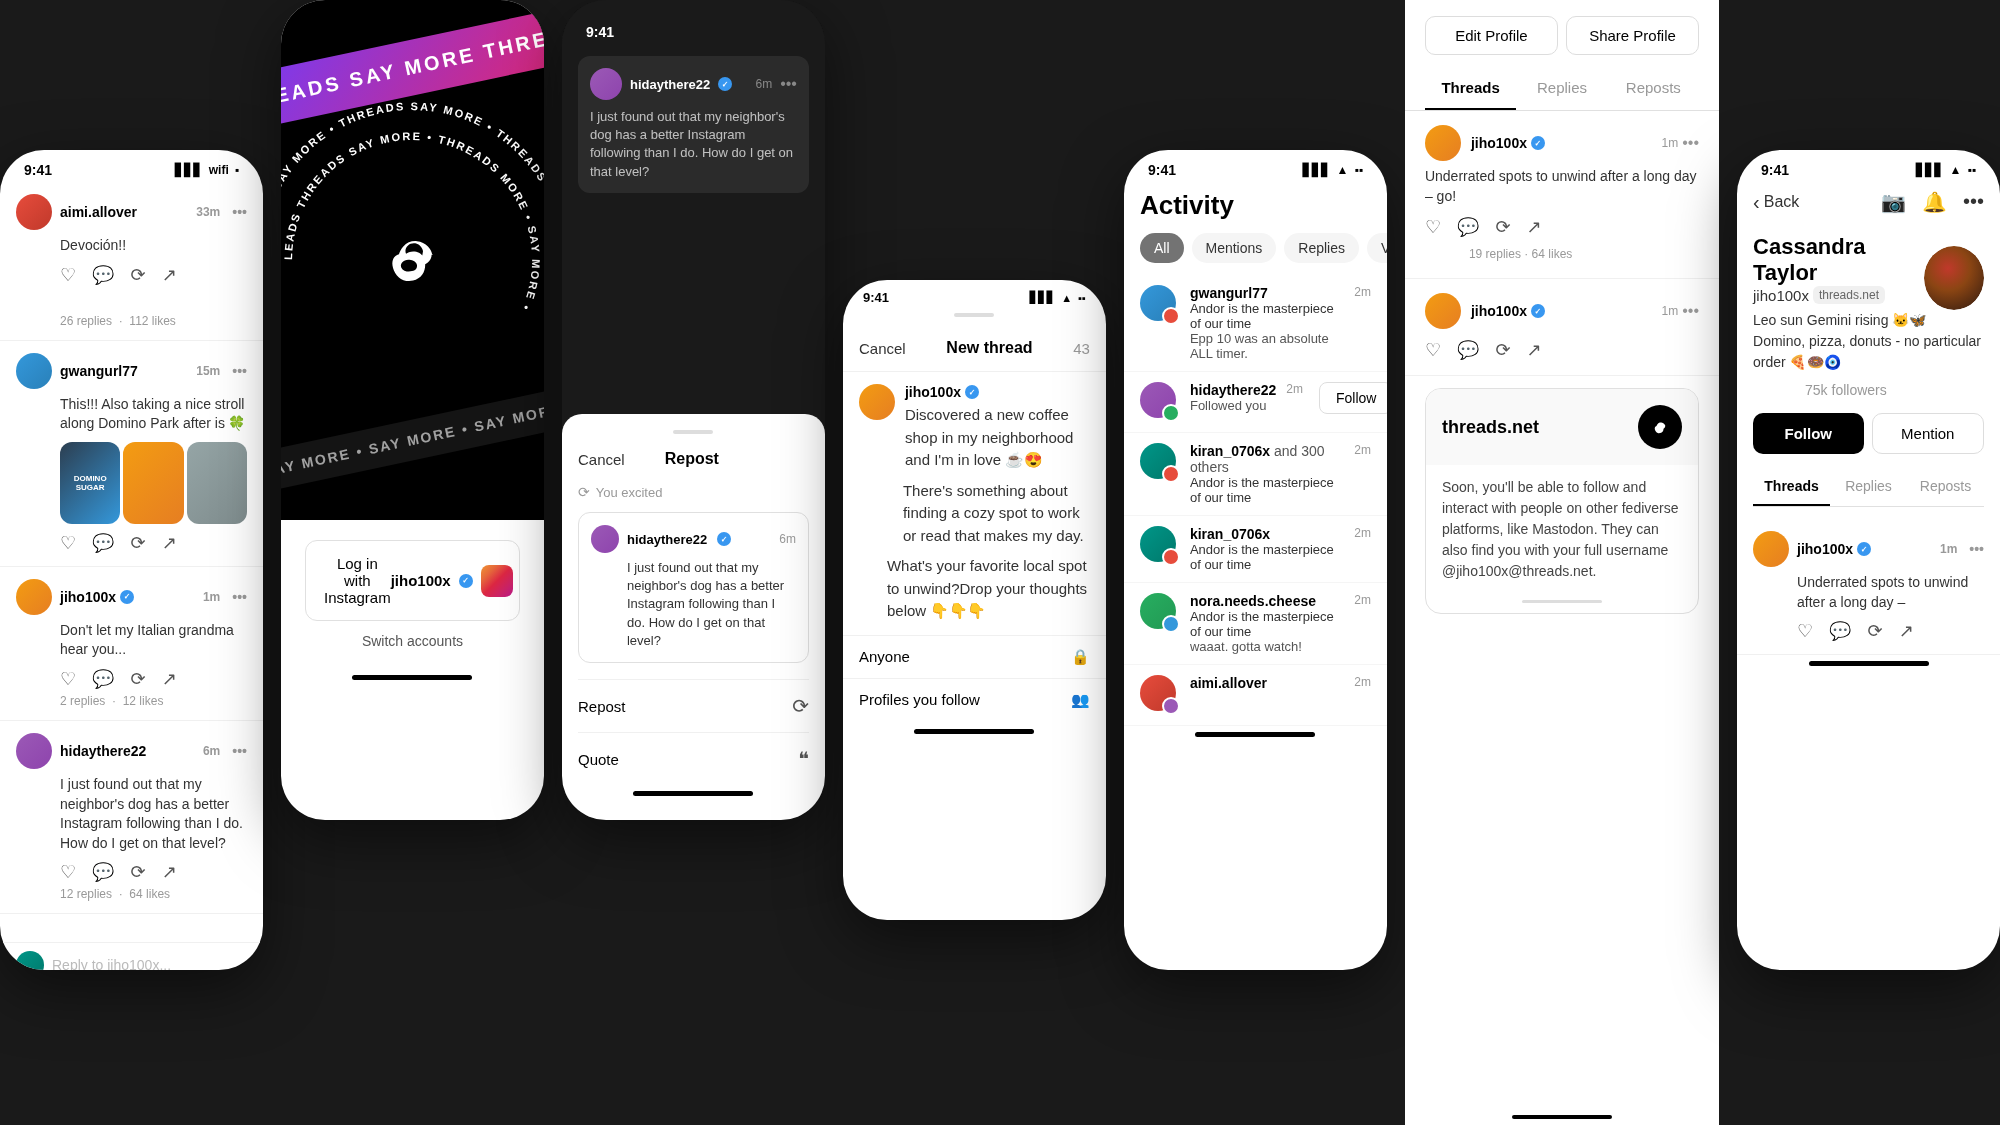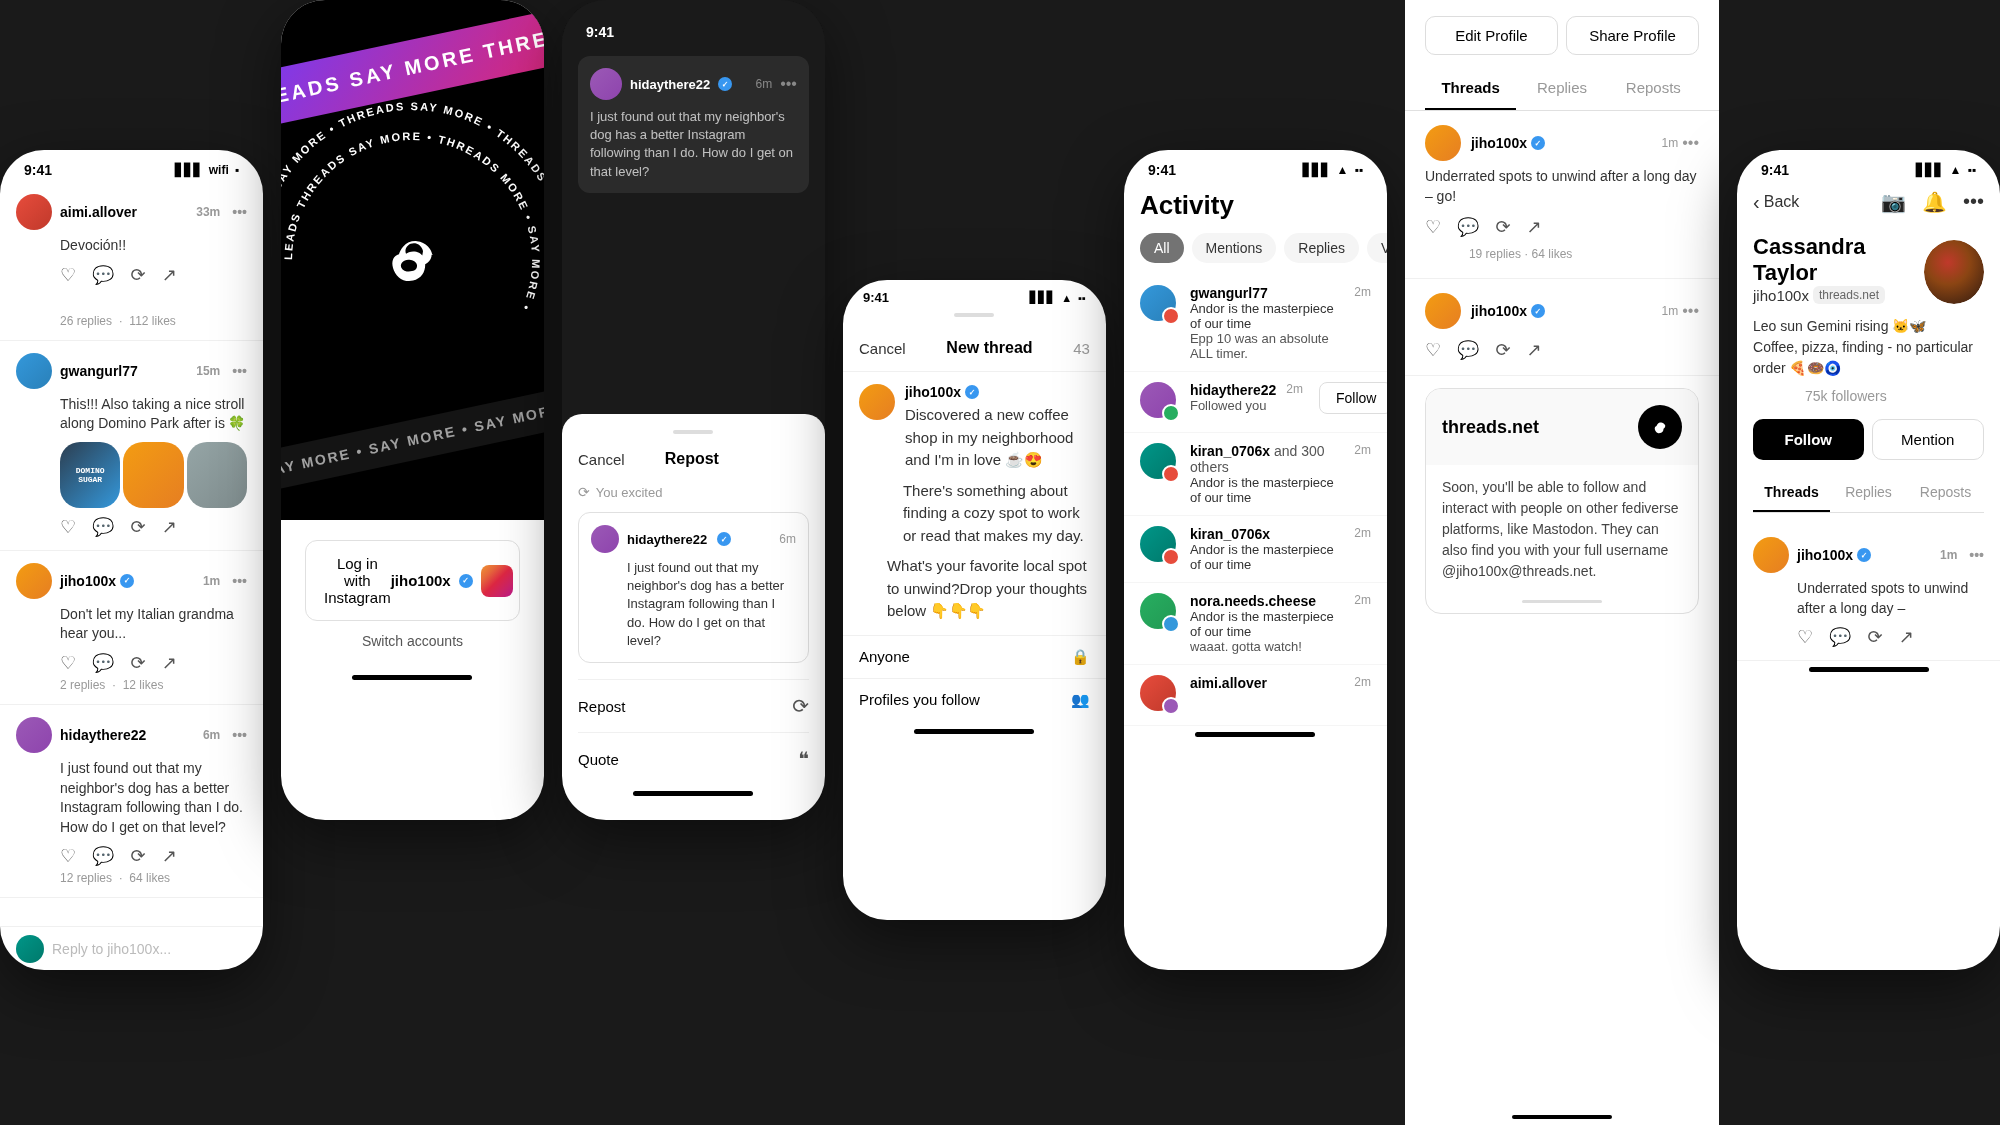--- a/index.html
+++ b/index.html
@@ -451,22 +451,21 @@
       gap: 16px;
       font-size: 20px;
       color: #333;
     }
     .cassandra-profile-main {
       padding: 12px 16px;
     }
     .cassandra-name-row {
       display: flex;
       justify-content: space-between;
-      align-items: center;
-      margin-bottom: 6px;
+      align-items: flex-end;
     }
     .cassandra-name {
       font-size: 22px;
       font-weight: 700;
     }
     .cassandra-avatar {
       width: 64px; height: 64px;
       border-radius: 50%;
       overflow: hidden;
     }
@@ -555,25 +554,24 @@
 
     
     .image-grid {
       display: flex;
       gap: 3px;
       margin-left: 44px;
       margin-top: 8px;
     }
     .image-tile {
       width: 80px;
-      height: 66px;
-      border-radius: 20px;
+      height: 82px;
+      border-radius: 12px;
       background: #ddd;
       overflow: hidden;
-      font-family: Liberation Mono, monospace;
     }
     .domino-tile {
       background: linear-gradient(135deg, #2c3e50, #3498db);
       display: flex;
       align-items: center;
       justify-content: center;
       color: #fff;
       font-size: 9px;
       font-weight: 700;
       text-align: center;
@@ -1107,21 +1105,21 @@
             <span class="cassandra-net-badge">threads.net</span>
           </div>
         </div>
         <div class="cassandra-avatar">
           <div class="avatar-img-cassandra"></div>
         </div>
       </div>
 
       <div class="cassandra-bio">
         <div>Leo sun Gemini rising 🐱🦋</div>
-        <div>Coffee, pizza, finding - no particular order 🍕🍩🧿</div>
+        <div>Domino, pizza, donuts - no particular order 🍕🍩🧿</div>
       </div>
 
       <div class="cassandra-followers">
         <div style="display:flex;align-items:center;gap:4px;">
           <div class="small-avatar blue" style="width:18px;height:18px;border:none;margin-right:2px;"></div>
           <div class="small-avatar orange" style="width:18px;height:18px;border:none;margin-right:6px;"></div>
           <span>75k followers</span>
         </div>
       </div>
 

